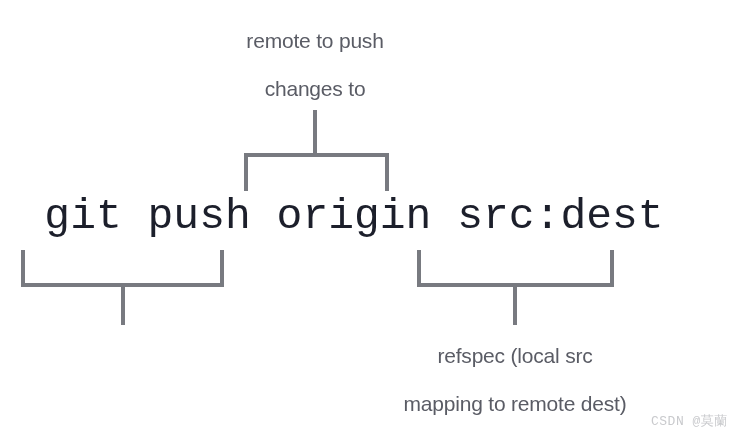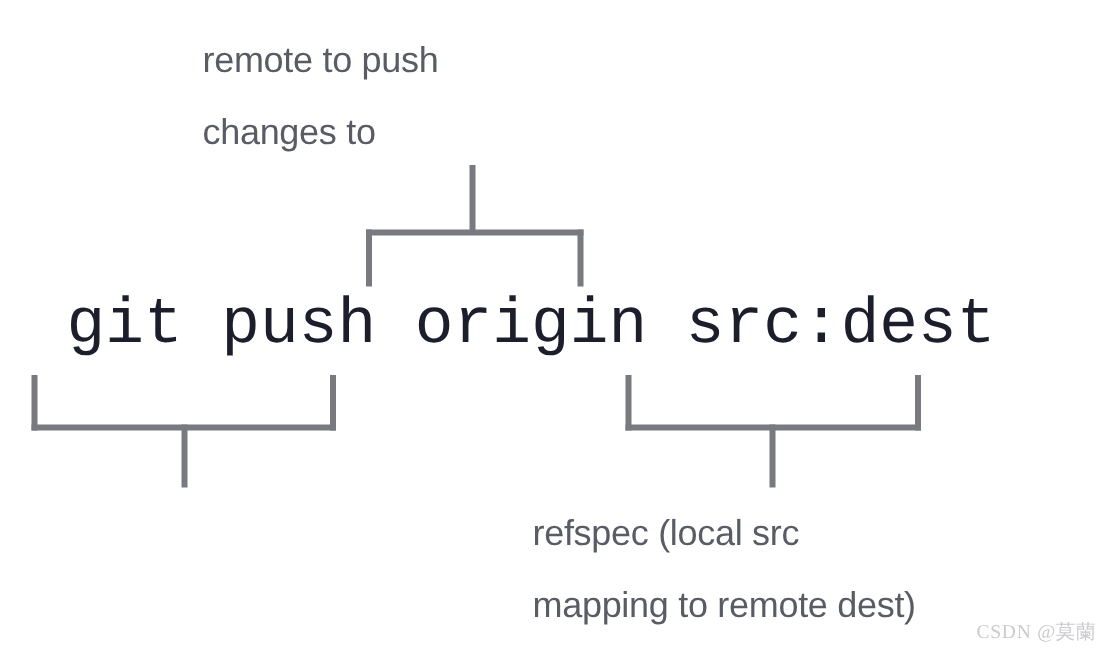--- a/index.html
+++ b/index.html
@@ -16,22 +16,23 @@
     height: 436px;
     background: #ffffff;
     overflow: hidden;
   }
 
   
   .annotation {
     position: absolute;
     color: #5a5c65;
     font-family: "Liberation Sans", sans-serif;
-    font-size: 24px;
+    font-size: 21px;
     line-height: 48px;
+    text-align: center;
     white-space: pre-line;
     letter-spacing: -0.2px;
   }
 
   .command-line {
     position: absolute;
     left: 0;
     top: 191px;
     width: 708px;
     text-align: center;
@@ -48,21 +49,21 @@
     position: absolute;
     background: #787a80;
   }
   .line-h { height: 4px; }
   .line-v { width: 4px; }
 
   
   .watermark {
     position: absolute;
     color: #c9cacd;
-    font-family: Liberation Serif, serif;
+    font-family: Liberation Mono, monospace;
     font-size: 13px;
     letter-spacing: 0.5px;
     white-space: nowrap;
   }
 </style>
 </head>
 <body>
 
 <div id="canvas" style="background: rgb(255, 255, 255);">
 

